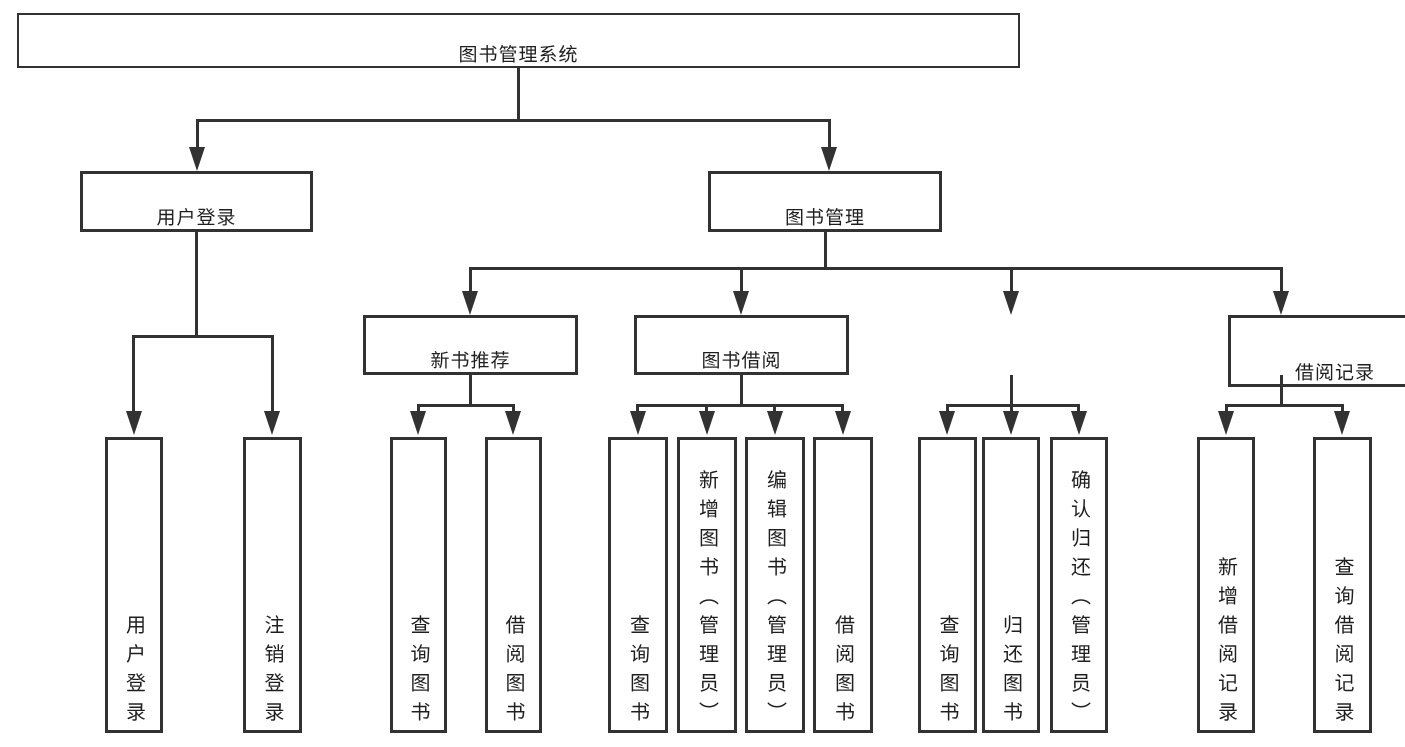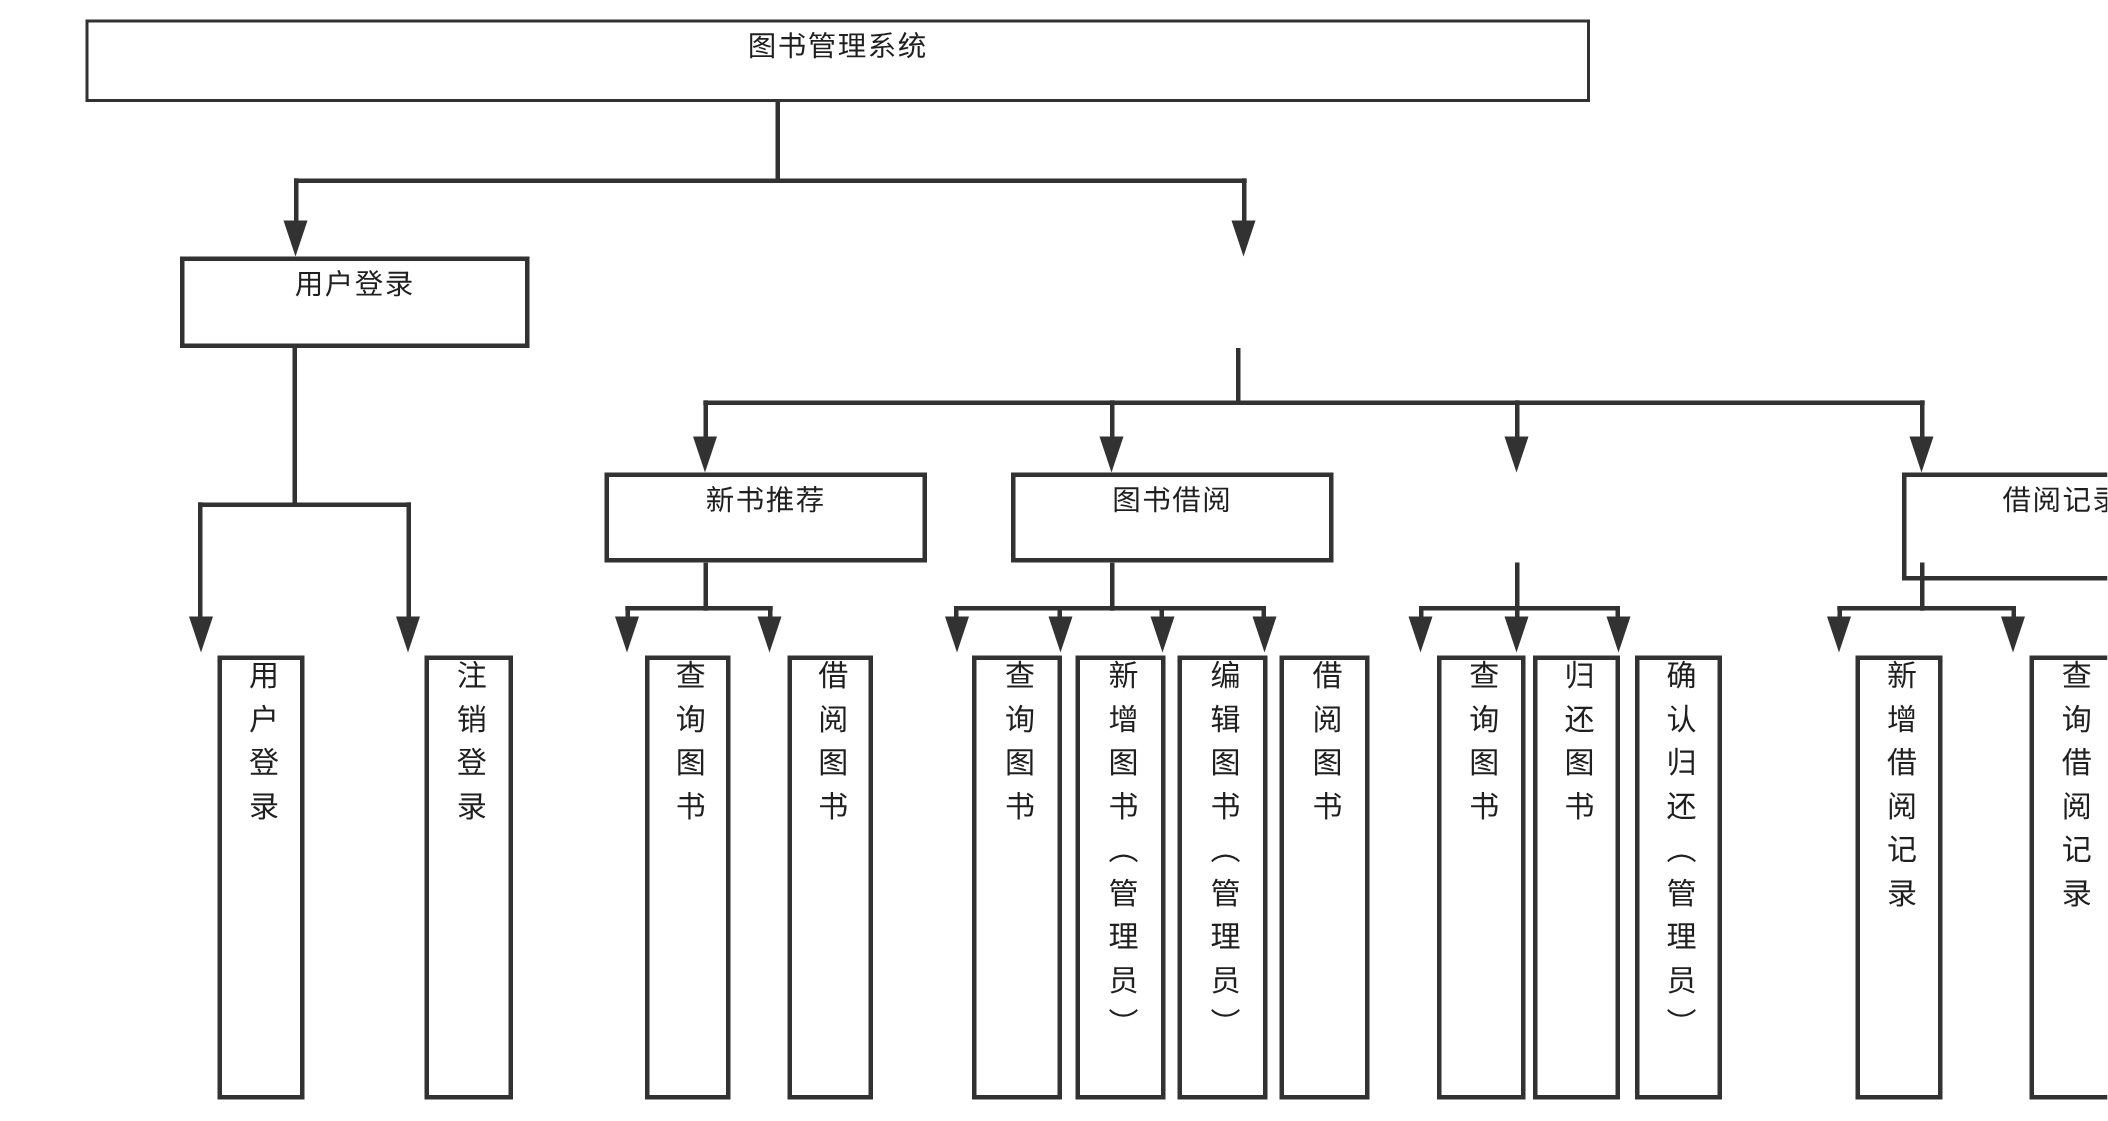--- a/index.html
+++ b/index.html
@@ -1,20 +1,20 @@
 <!DOCTYPE html>
 <html lang="zh-CN"><head>
 <meta charset="utf-8">
 <style>
   :root{ --line:#323232; --txt:#1f1f1f; }
   html,body{ margin:0; padding:0; background:#ffffff; }
   body{ font-family:"DejaVu Sans","Liberation Sans",sans-serif; }
   .canvas{ position:relative; width:1405px; height:747px; background:#ffffff; overflow:hidden; }
   .box{ position:absolute; box-sizing:border-box; background:#ffffff;
-        border:3px solid var(--line); display:flex; align-items:flex-start; justify-content:center;margin-left:40px; }
+        border:3px solid var(--line); display:flex; align-items:flex-end; justify-content:center; }
   .box.thin{ border-width:2px; }
   .hlabel{ font-size:19px; color:var(--txt); letter-spacing:1px; white-space:nowrap; }
   .vtext{ writing-mode:vertical-rl; text-orientation:mixed; font-size:20px; line-height:1.05;
           letter-spacing:9px; color:var(--txt); }
   .line{ position:absolute; background:var(--line); }
   .lh{ height:3px; }
   .lv{ width:3px; }
   .arrow{ position:absolute; width:0; height:0;
           border-left:8px solid transparent; border-right:8px solid transparent;
           border-top:24px solid var(--line); }
@@ -25,20 +25,23 @@
 <body>
 
 <div class="canvas">
 
   <div class="box thin" style="left:17px;top:13px;width:1003px;height:55px">
     <span class="hlabel">图书管理系统</span>
   </div>
 
   <div class="box" style="left:80px;top:171px;width:233px;height:61px">
     <span class="hlabel">用户登录</span>
+  </div>
+  <div class="box" style="left:708px;top:171px;width:234px;height:61px">
+    <span class="hlabel">图书管理</span>
   </div>
 
   <div class="box" style="left:363px;top:315px;width:215px;height:60px">
     <span class="hlabel">新书推荐</span>
   </div>
   <div class="box" style="left:634px;top:315px;width:215px;height:60px">
     <span class="hlabel">图书借阅</span>
   </div>
   <div class="box" style="left:1228px;top:315px;width:214px;height:72px">
     <span class="hlabel">借阅记录</span>

